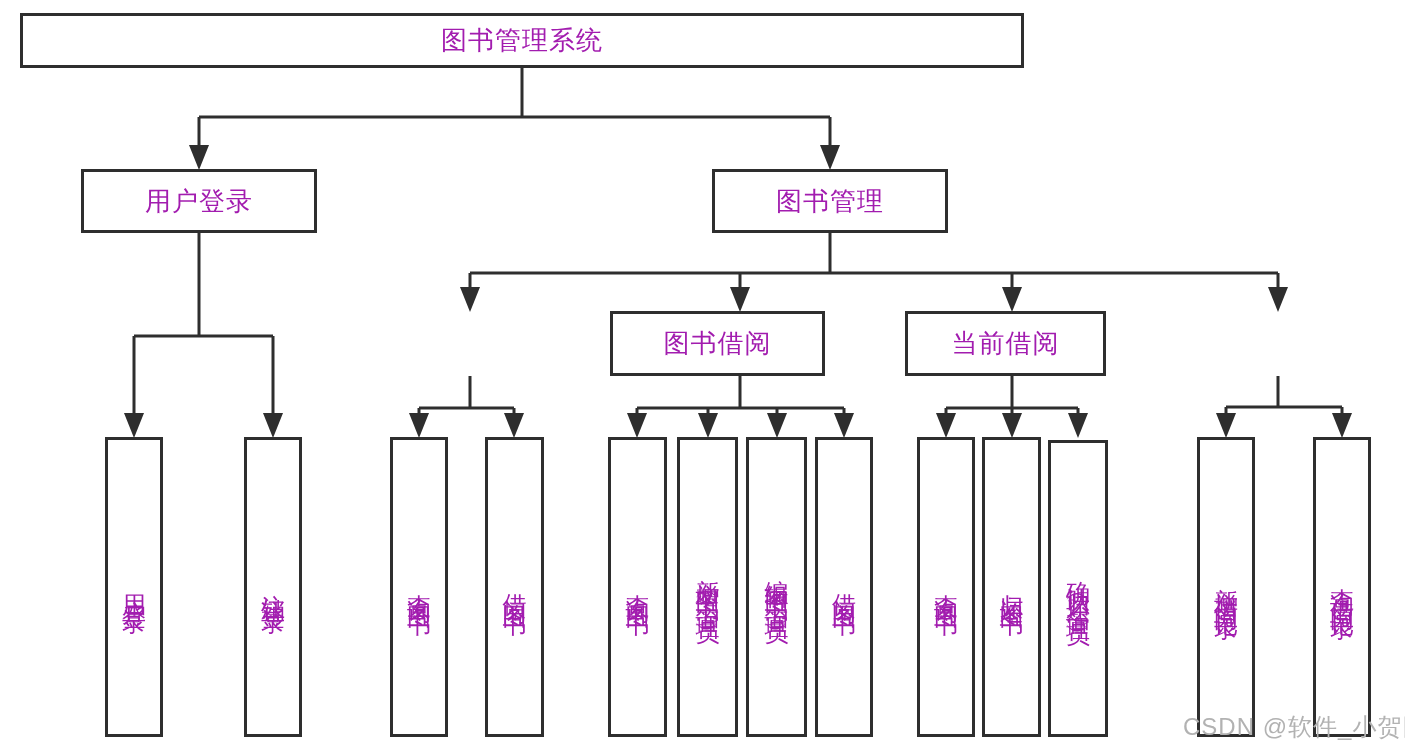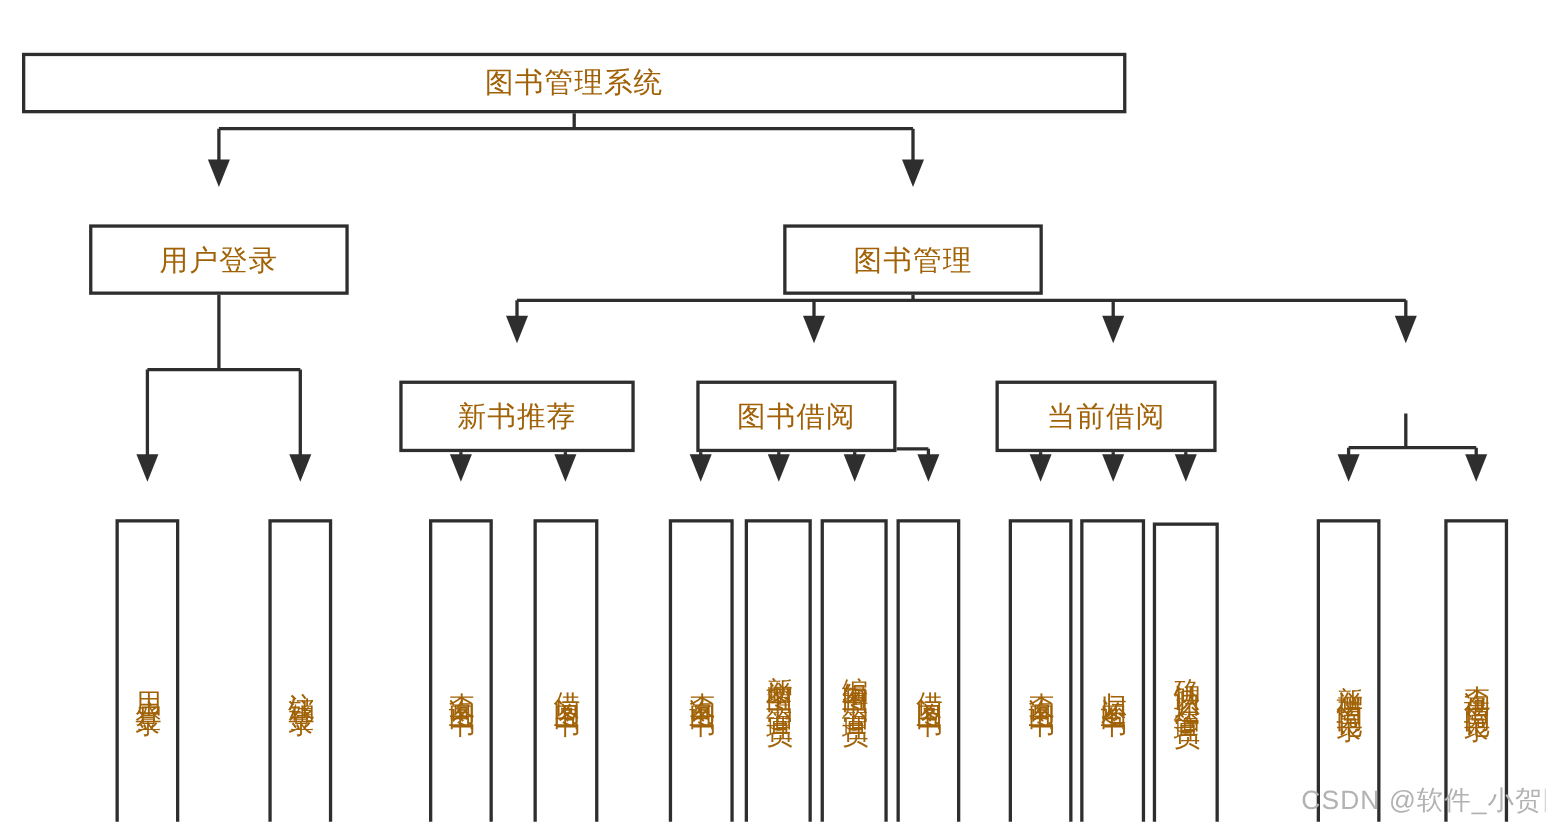--- a/index.html
+++ b/index.html
@@ -12,22 +12,21 @@
   }
   .stage { position: absolute; left: 0; top: 0; width: 1405px; height: 747px; }
   svg.wires { position: absolute; left: 0; top: 0; }
   .box {
     position: absolute;
     border: 3px solid #2e2e2e;
     background: #ffffff;
     display: flex;
     align-items: center;
     justify-content: center;
-    color: #a16207;
-    margin-top: 35px;
+    color: #a21caf;
   }
   .box.h .lbl {
     font-size: 26px;
     letter-spacing: 1px;
     white-space: nowrap;
   }
   .box.v .lbl {
     writing-mode: vertical-rl;
     text-orientation: mixed;
     font-size: 24px;
@@ -94,24 +93,21 @@
     <span class="lbl">图书管理系统</span>
   </div>
 
   <div class="box h" style="left:81px;top:169px;width:236px;height:64px">
     <span class="lbl">用户登录</span>
   </div>
   <div class="box h" style="left:712px;top:169px;width:236px;height:64px">
     <span class="lbl">图书管理</span>
   </div>
 
-  <div class="box h" style="left:363px;top:311px;width:214px;height:65px">
-    <span class="lbl">新书推荐</span>
-  </div>
-  <div class="box h" style="left:633px;top:311px;width:182px;height:65px">
+  <div class="box h" style="left:610px;top:311px;width:215px;height:65px">
     <span class="lbl">图书借阅</span>
   </div>
   <div class="box h" style="left:905px;top:311px;width:201px;height:65px">
     <span class="lbl">当前借阅</span>
   </div>
 
   <div class="box v" style="left:105px;top:437px;width:58px;height:300px">
     <span class="lbl">用户登录</span>
   </div>
   <div class="box v" style="left:244px;top:437px;width:58px;height:300px">

